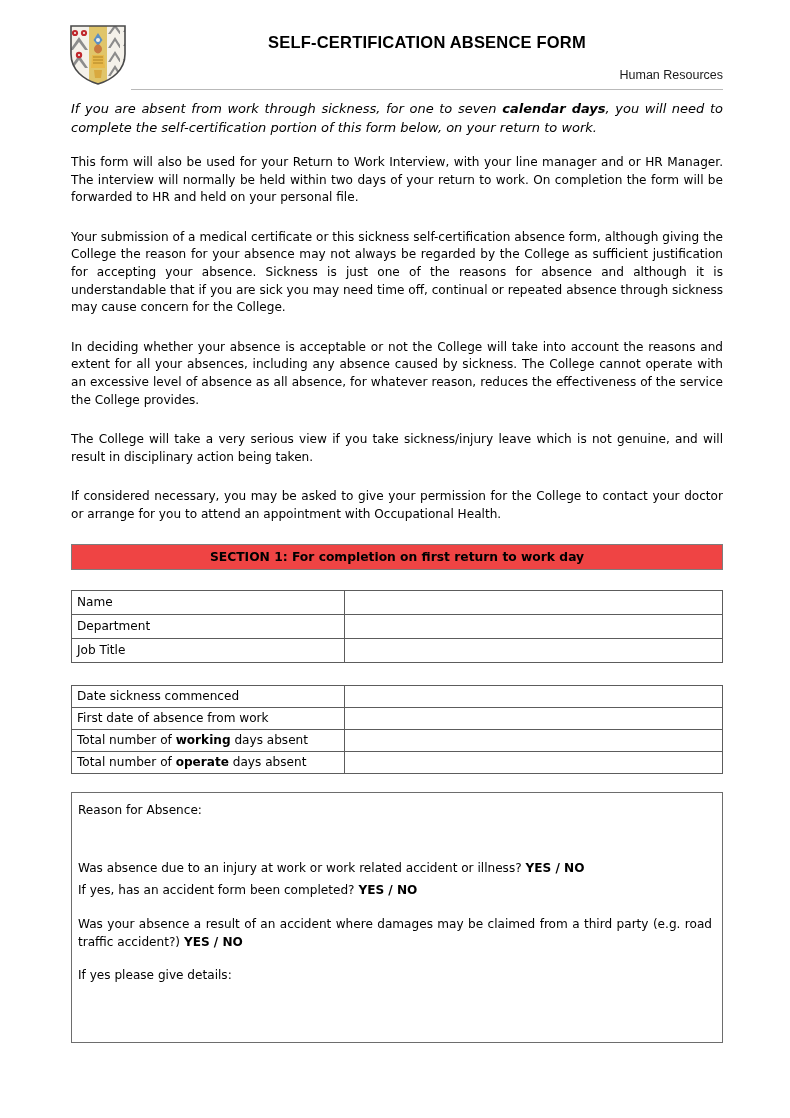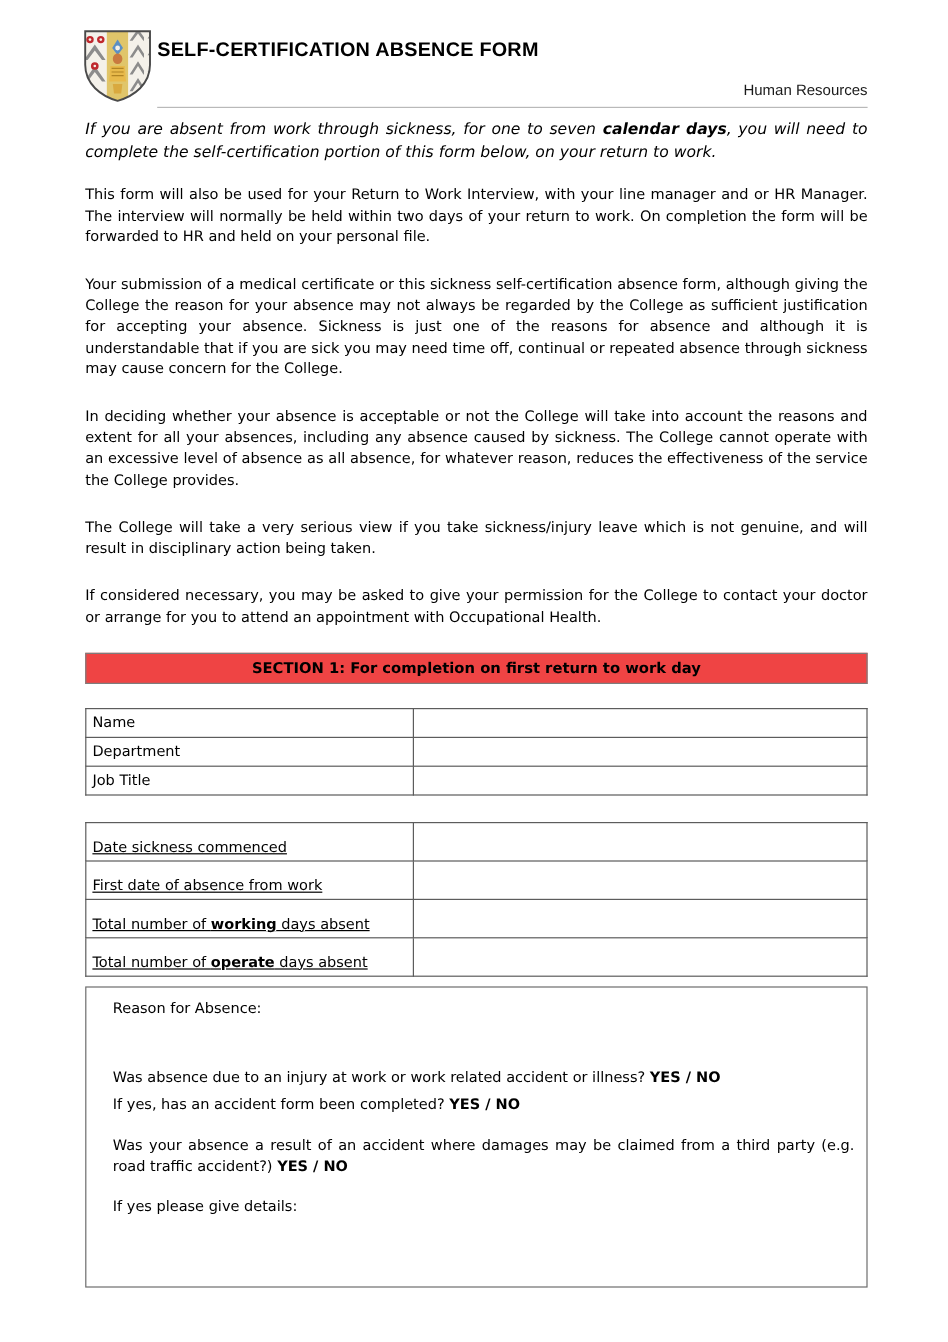--- a/index.html
+++ b/index.html
@@ -34,20 +34,21 @@
     left: 68px;
     top: 24px;
     width: 60px;
     height: 62px;
   }
   .doc-title {
     position: absolute;
     left: 131px;
     top: 33px;
     width: 592px;
+    text-align: center;
     font-family: "Liberation Sans", sans-serif;
     font-weight: bold;
     font-size: 16.5px;
     letter-spacing: 0.2px;
     color: #000;
   }
   .dept-line {
     position: absolute;
     left: 131px;
     top: 68px;
@@ -117,29 +118,29 @@
     border: 1.1px solid #5c5c5c;
     font-family: "DejaVu Sans", sans-serif;
     font-size: 12.1px;
     padding: 3px 0 4px 5px;
     vertical-align: middle;
     line-height: 16px;
   }
   table.form-table td.label-cell { width: 267px; }
   table.form-table td.value-cell { width: auto; }
   table.t-names td { height: 16px; }
-  table.t-dates td { height: 13px; padding-top: 12px; padding-bottom: 3px; text-decoration: underline; }
+  table.t-dates td { height: 13px; padding-top: 2px; padding-bottom: 3px; }
 
   
   .reason-box {
-    margin-top: 8px;
+    margin-top: 18px;
     border: 1.3px solid #6d6d6d;
     min-height: 251px;
     box-sizing: border-box;
-    padding: 9px 10px 10px 22px;
+    padding: 9px 10px 10px 6px;
     background: #fff;
   }
   .reason-box .rline {
     font-family: "DejaVu Sans", sans-serif;
     font-size: 12.1px;
     line-height: 17.6px;
     text-align: justify;
     margin: 0;
   }
   .reason-box .rline b { font-weight: bold; }

